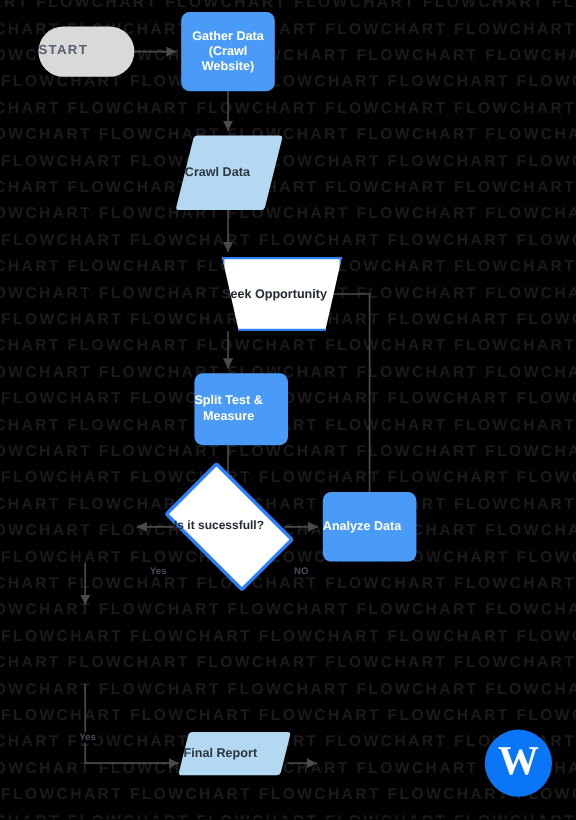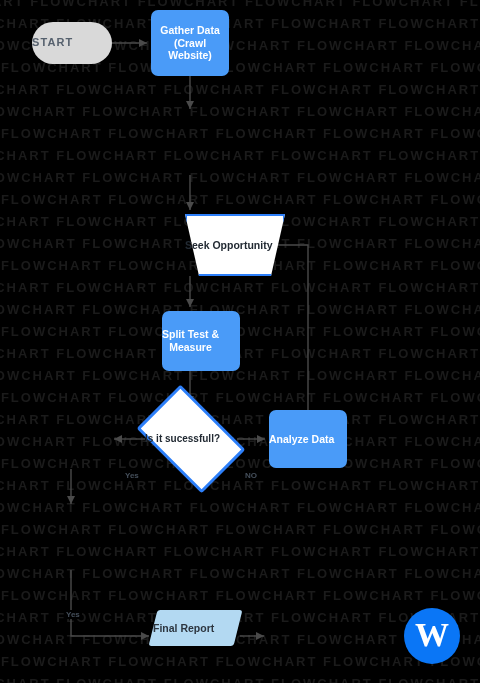--- a/index.html
+++ b/index.html
@@ -227,20 +227,24 @@
 
   <div class="node term" style="left:32px; top:22px; width:80px; height:42px;">
     <span class="node-label">START</span>
   </div>
 
   <div class="node proc" style="left:151px; top:10px; width:78px; height:66px;">
     <span class="node-label">Gather Data
 (Crawl Website)</span>
   </div>
 
+  <div class="node data-shape" style="left:154px; top:113px; width:74px; height:62px;">
+    <span class="skin"></span>
+    <span class="node-label">Crawl Data</span>
+  </div>
 
   <div class="node trap" style="left:141px; top:214px; width:100px; height:62px;margin-left:44px;">
     <span class="skin"></span>
     <span class="node-label">Seek Opportunity</span>
   </div>
 
   <div class="node proc" style="left:162px; top:311px; width:78px; height:60px;">
     <span class="node-label">Split Test &amp;
 Measure</span>
   </div>

